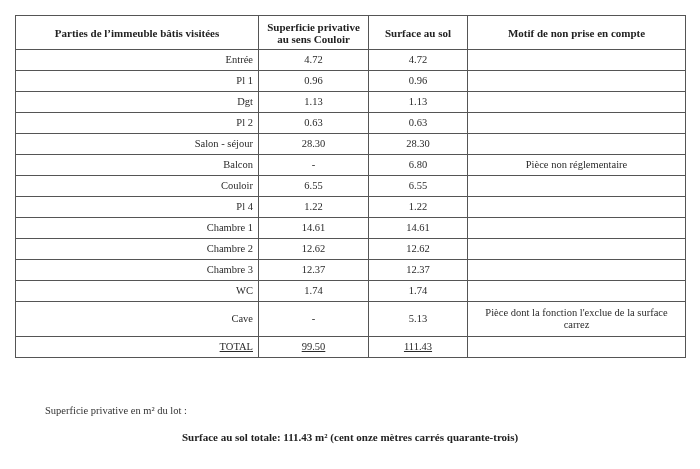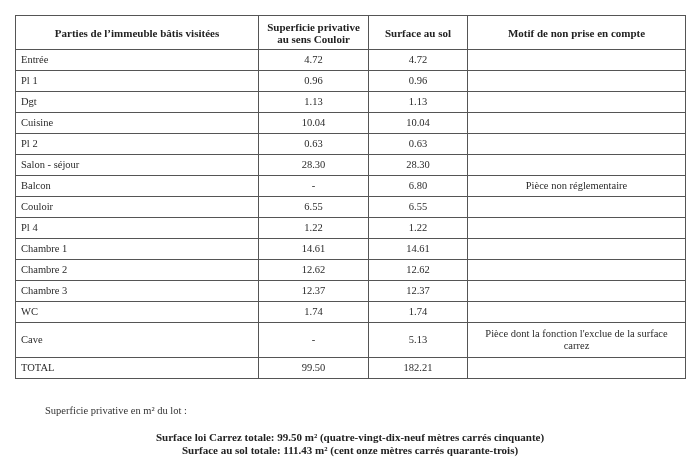--- a/index.html
+++ b/index.html
@@ -23,24 +23,24 @@
     line-height: 12px;
   }
   table.surf th {
     font-weight: bold;
     font-size: 11px;
     text-align: center;
     height: 33px;
     color: #222222;
   }
   table.surf td { height: 20px; }
-  table.surf td.name { text-align: left; }
+  table.surf td.name { text-align: right; }
   table.surf td.num, table.surf td.note { text-align: center; }
   table.surf tr.tall td { height: 34px; }
-  table.surf tr.total td { height: 20px; }
+  table.surf tr.total td { height: 20px; text-decoration: underline; }
   .col1 { width: 243px; }
   .col2 { width: 110px; }
   .col3 { width: 99px; }
   .col4 { width: 218px; }
   .summary-label {
     position: absolute; left: 45px; top: 405px;
     font-size: 10.5px; color: #333333;
   }
   .summary-lines {
     position: absolute; left: 0; top: 431px; width: 700px;
@@ -77,26 +77,20 @@
       <tr>
         <td class="name">Pl 1</td>
         <td class="num">0.96</td>
         <td class="num">0.96</td>
         <td class="note"></td>
       </tr>
       <tr>
         <td class="name">Dgt</td>
         <td class="num">1.13</td>
         <td class="num">1.13</td>
-        <td class="note"></td>
-      </tr>
-      <tr>
-        <td class="name">Cuisine</td>
-        <td class="num">10.04</td>
-        <td class="num">10.04</td>
         <td class="note"></td>
       </tr>
       <tr>
         <td class="name">Pl 2</td>
         <td class="num">0.63</td>
         <td class="num">0.63</td>
         <td class="note"></td>
       </tr>
       <tr>
         <td class="name">Salon - séjour</td>
@@ -148,24 +142,23 @@
       </tr>
       <tr class="tall">
         <td class="name">Cave</td>
         <td class="num">-</td>
         <td class="num">5.13</td>
         <td class="note">Pièce dont la fonction l'exclue de la surface carrez</td>
       </tr>
       <tr class="total">
         <td class="name">TOTAL</td>
         <td class="num">99.50</td>
-        <td class="num">182.21</td>
+        <td class="num">111.43</td>
         <td class="note"></td>
       </tr>
     </tbody>
   </table>
 
   <div class="summary-label">Superficie privative en m² du lot :</div>
   <div class="summary-lines">
-    <div><b>Surface loi Carrez totale: 99.50 m² (quatre-vingt-dix-neuf mètres carrés cinquante)</b></div>
     <div><b>Surface au sol totale: 111.43 m² (cent onze mètres carrés quarante-trois)</b></div>
   </div>
 </div>
 
 </body></html>

